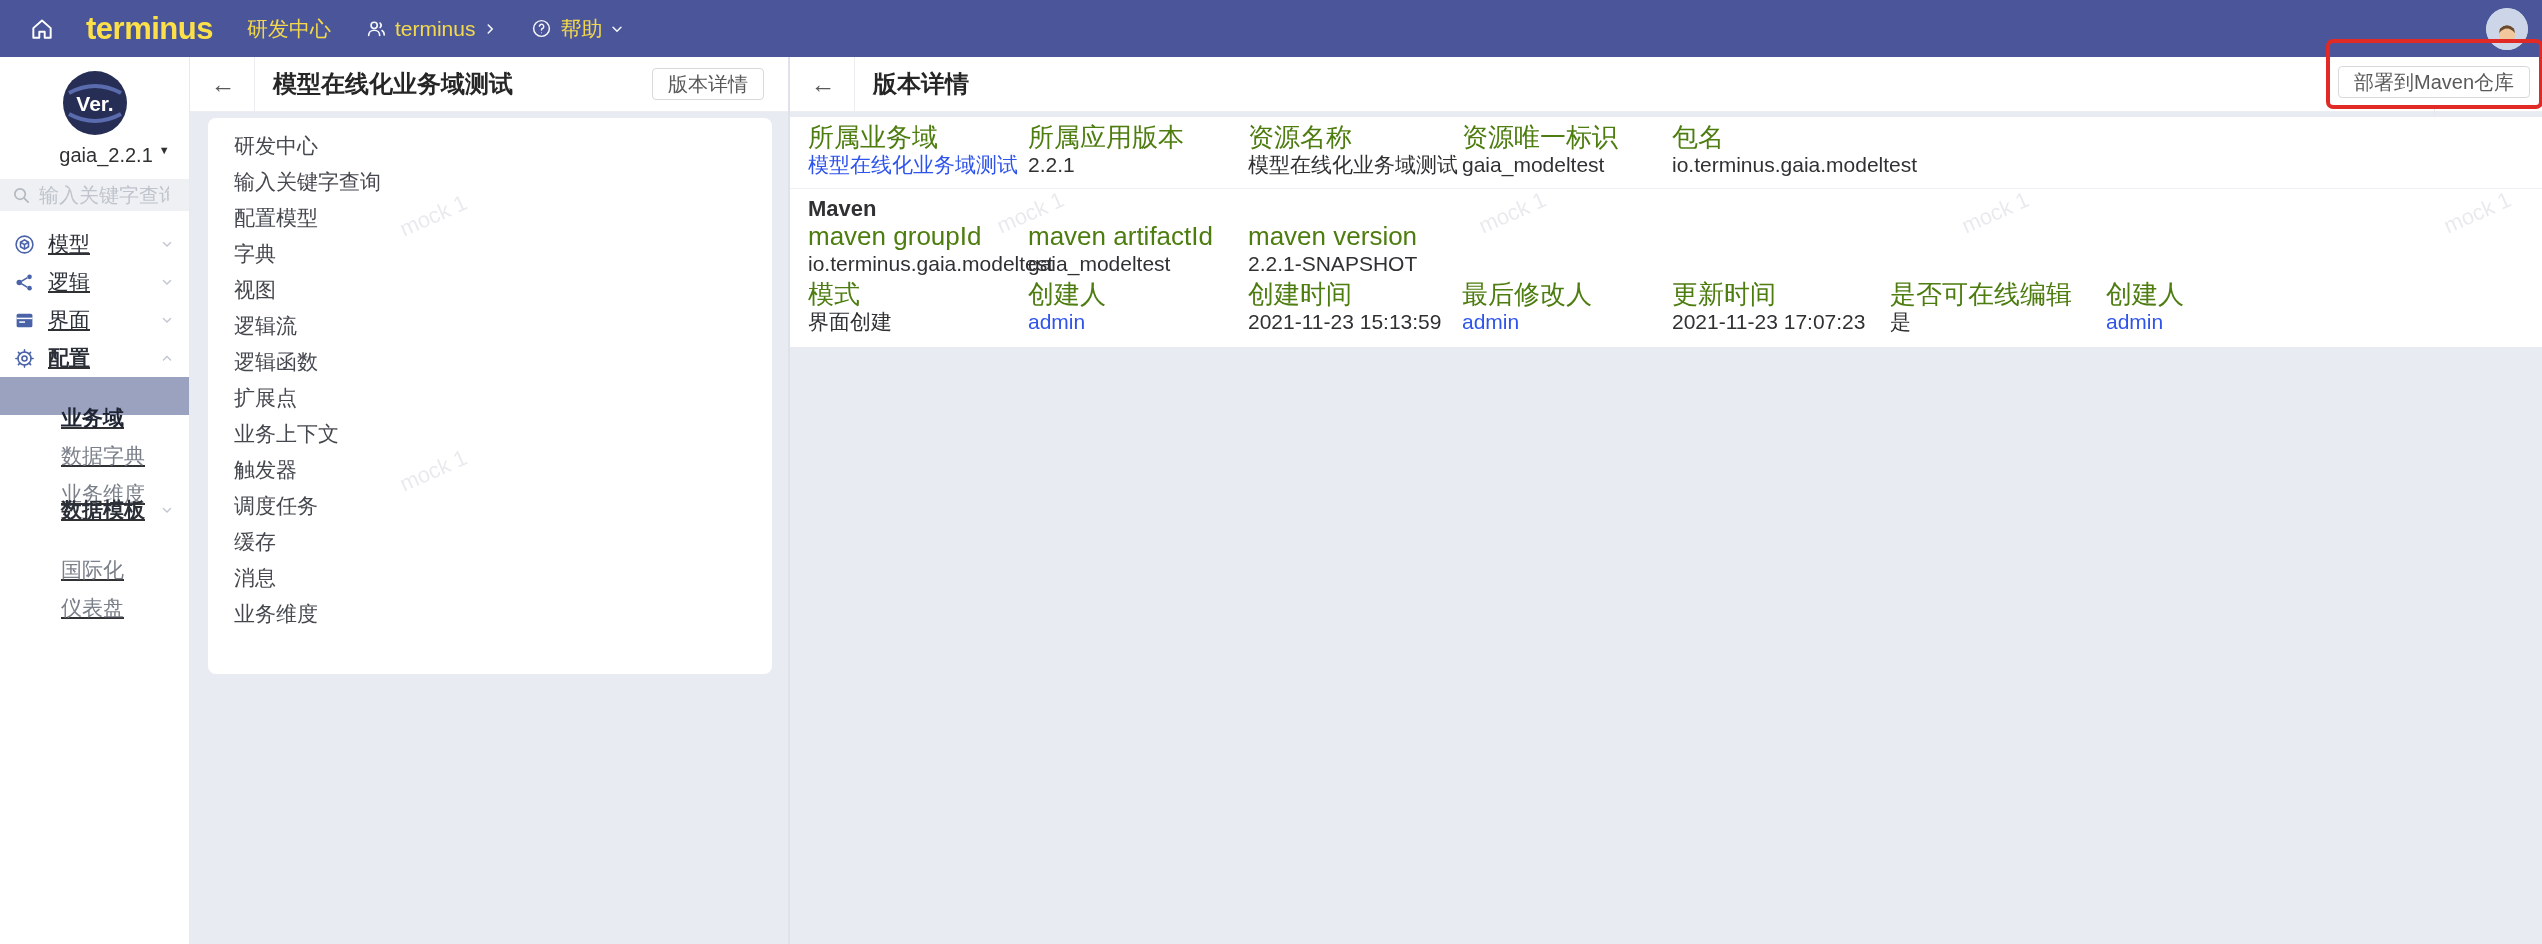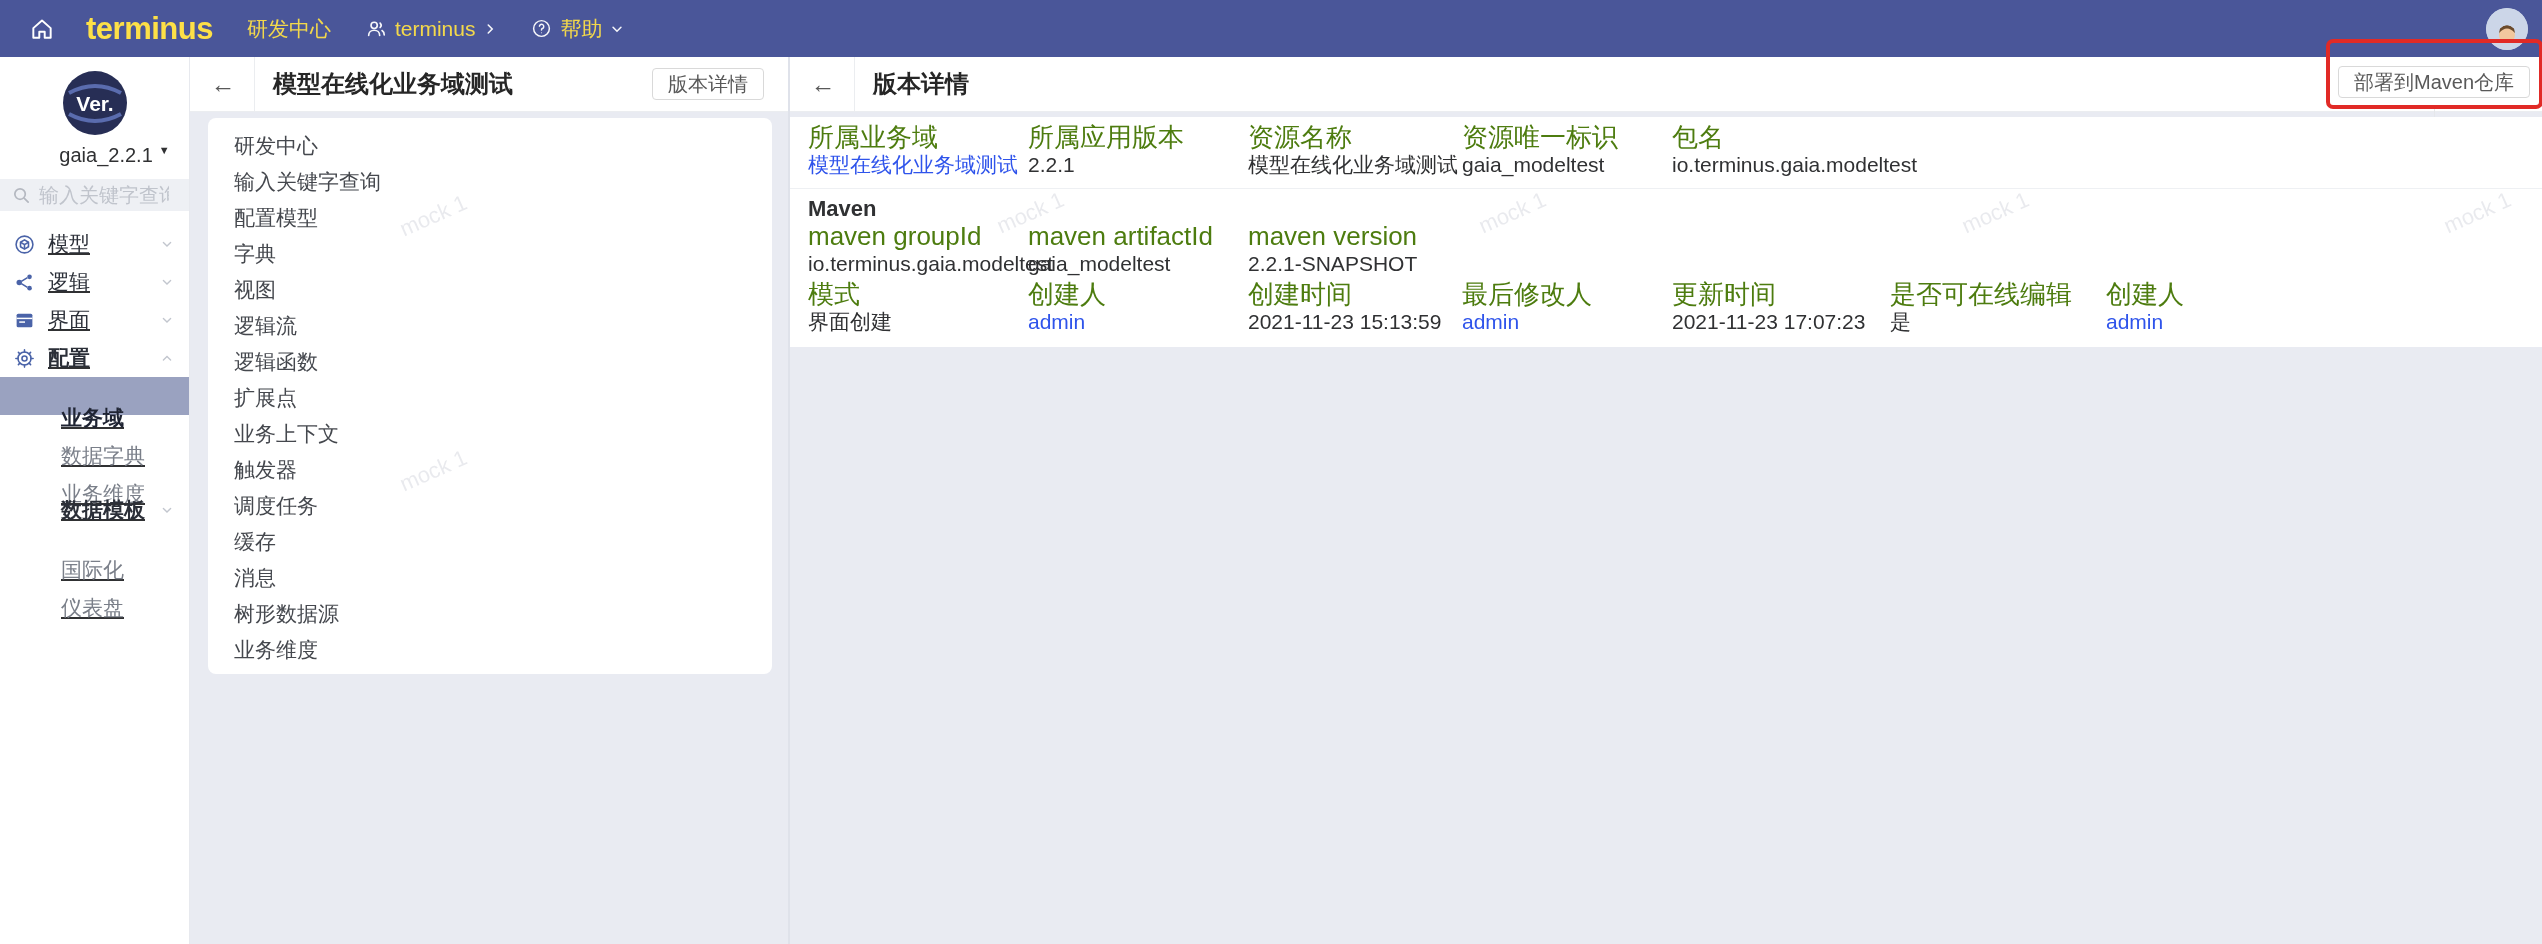--- a/index.html
+++ b/index.html
@@ -242,21 +242,20 @@
     <div class="mid-item">字典</div>
     <div class="mid-item">视图</div>
     <div class="mid-item">逻辑流</div>
     <div class="mid-item">逻辑函数</div>
     <div class="mid-item">扩展点</div>
     <div class="mid-item">业务上下文</div>
     <div class="mid-item">触发器</div>
     <div class="mid-item">调度任务</div>
     <div class="mid-item">缓存</div>
     <div class="mid-item">消息</div>
-    <div class="mid-item">树形数据源</div>
     <div class="mid-item">业务维度</div>
   </div>
 </div>
 
 <div class="rightcol">
   <div class="vdivider"></div>
   <div class="panel-header right-header">
     <div class="back">←</div>
     <div class="hdr-div"></div>
     <div class="hdr-title">版本详情</div>

